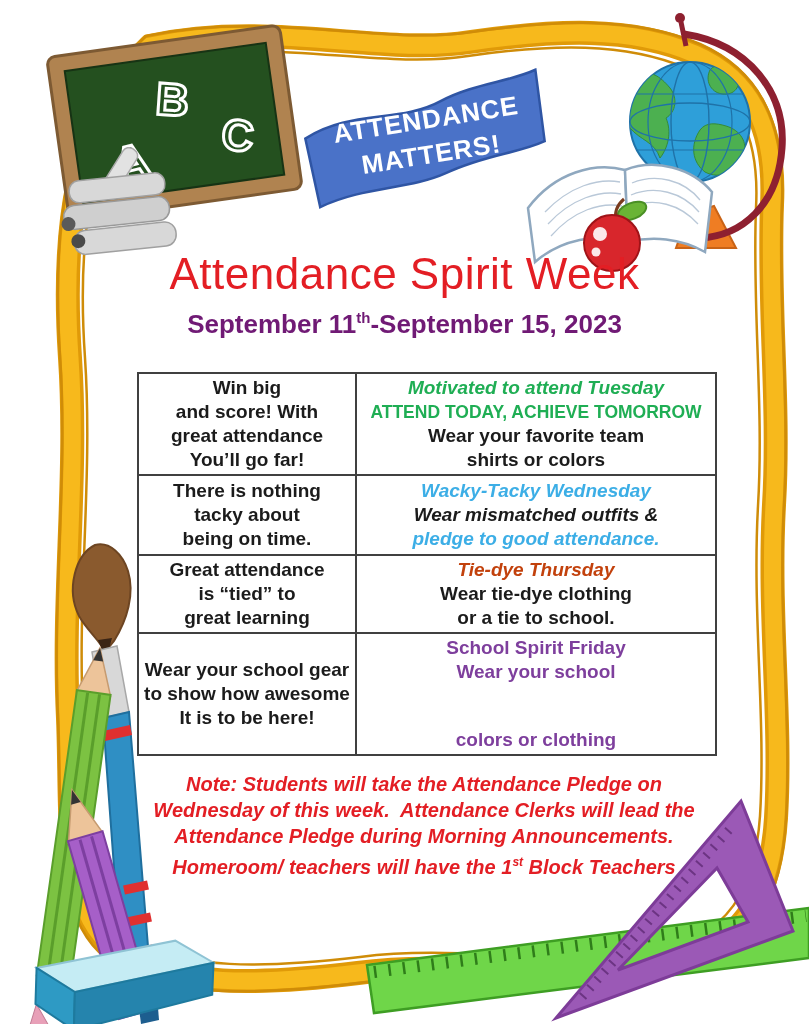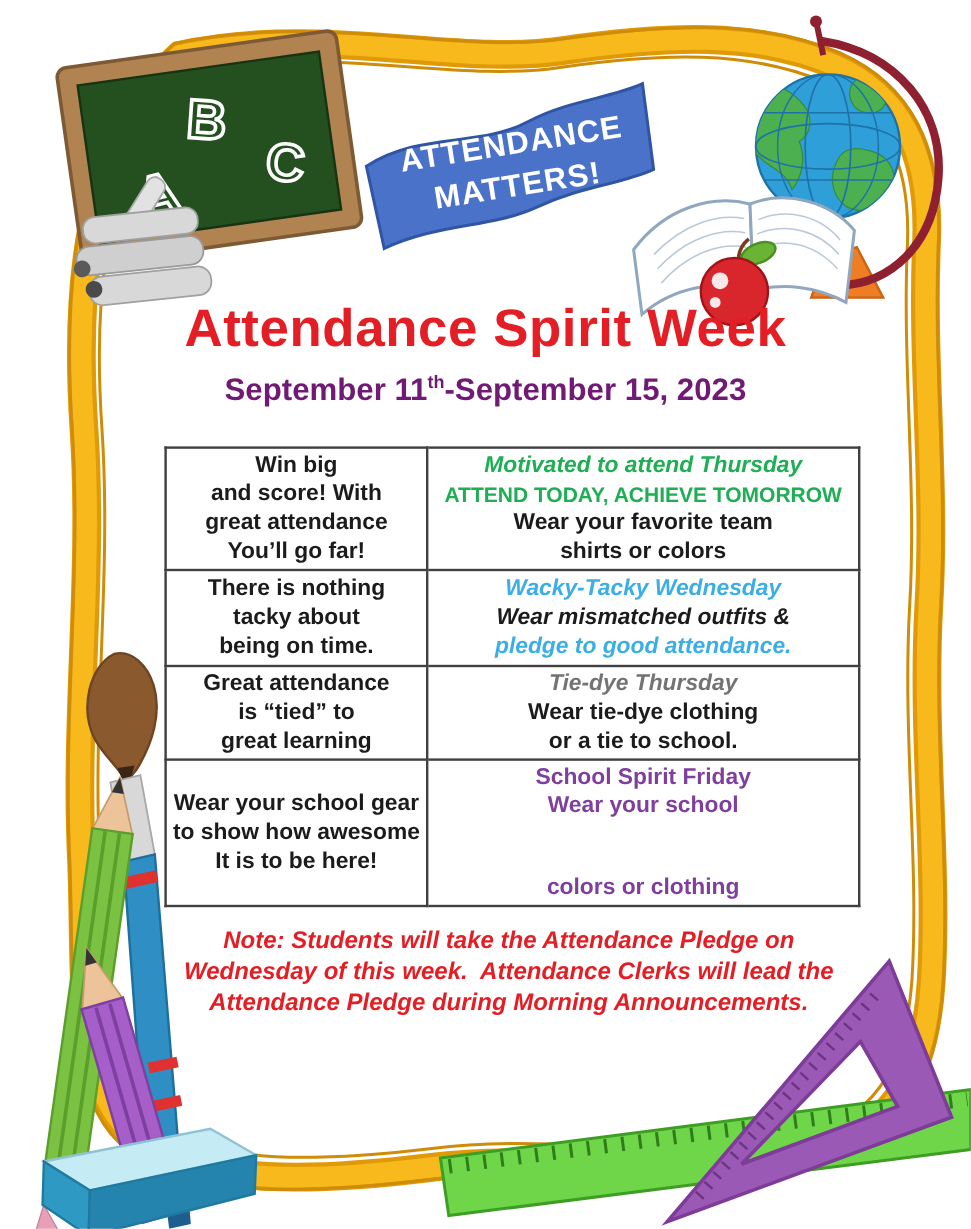--- a/index.html
+++ b/index.html
@@ -6,21 +6,21 @@
   body {
     width:809px; height:1024px; position:relative; overflow:hidden;
     background:#ffffff;
     font-family:"Liberation Sans", sans-serif;
   }
   #decor { position:absolute; left:0; top:0; z-index:1; }
   .content { position:absolute; z-index:2; }
 
   #page-title {
     left:0; right:0; top:249px; text-align:center;
-    font-size:44px; font-weight:bold; letter-spacing:.5px;
+    font-size:44px; font-weight:normal; letter-spacing:.5px;
   }
   #date-range {
     left:0; right:0; top:309px; text-align:center;
     font-size:26px; font-weight:bold;
   }
   #date-range sup { font-size:15px; }
 
   #week-table {
     left:137px; top:372px; width:578px;
     border-collapse:collapse; table-layout:fixed;
@@ -184,21 +184,21 @@
 
   <tbody>
       <tr class="r1">
     <td>
       <div>Win big</div>
       <div>and score! With</div>
       <div>great attendance</div>
       <div>You’ll go far!</div>
     </td>
     <td>
-      <div class="it" style="color: rgb(31, 174, 84);">Motivated to attend Thursday</div>
+      <div class="it" style="color: rgb(31, 174, 84);">Motivated to attend Tuesday</div>
       <div class="caps" style="color: rgb(31, 174, 84);">ATTEND TODAY, ACHIEVE TOMORROW</div>
       <div>Wear your favorite team</div>
       <div>shirts or colors</div>
     </td>
   </tr>
 
 
   <tr class="r3">
     <td>
       <div>There is nothing</div>
@@ -212,21 +212,21 @@
     </td>
   </tr>
 
   <tr class="r4">
     <td>
       <div>Great attendance</div>
       <div>is “tied” to</div>
       <div>great learning</div>
     </td>
     <td>
-      <div class="it" style="color: #737373;">Tie-dye Thursday</div>
+      <div class="it" style="color: #c2410c;">Tie-dye Thursday</div>
       <div>Wear tie-dye clothing</div>
       <div>or a tie to school.</div>
     </td>
   </tr>
 
   <tr class="r5">
     <td>
       <div>Wear your school gear</div>
       <div>to show how awesome</div>
       <div>It is to be here!</div>
@@ -237,13 +237,14 @@
       <div style="color: rgb(126, 63, 157); margin-top: 44px;">colors or clothing</div>
     </td>
   </tr>
 </tbody>
   </table>
 
 <div id="note-block" class="content" style="color: rgb(227, 30, 36);">
   <div>Note: Students will take the Attendance Pledge on</div>
   <div>Wednesday of this week.&nbsp; Attendance Clerks will lead the</div>
   <div>Attendance Pledge during Morning Announcements.</div>
+  <div><span>Homeroom/ teachers will have the 1</span><sup>st</sup><span> Block Teachers</span></div>
 </div>
 
 </body></html>

